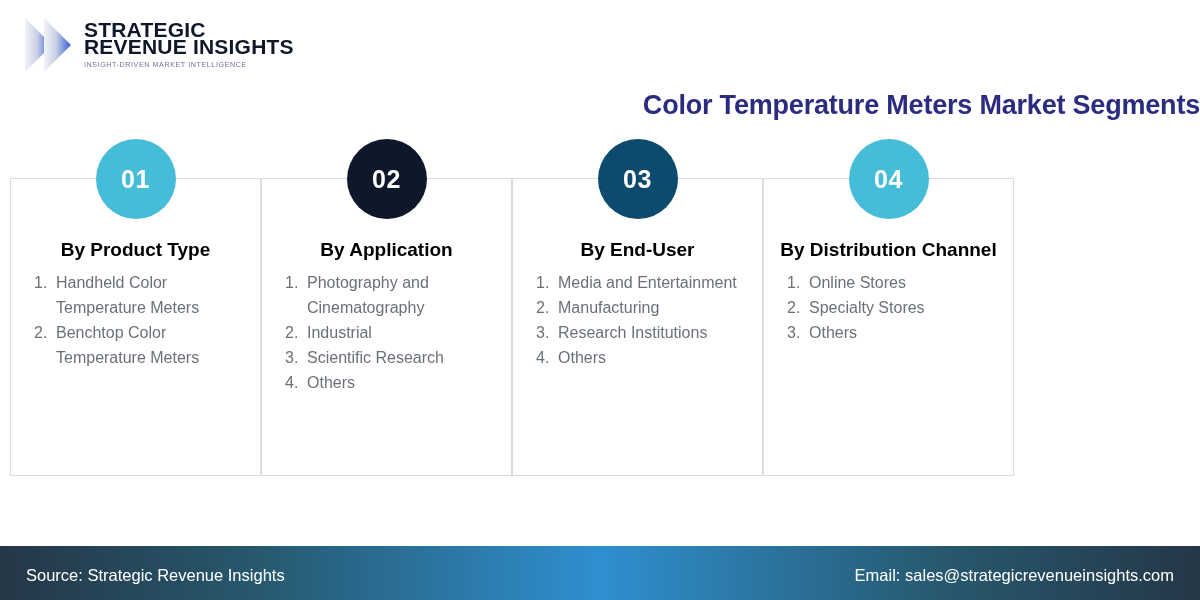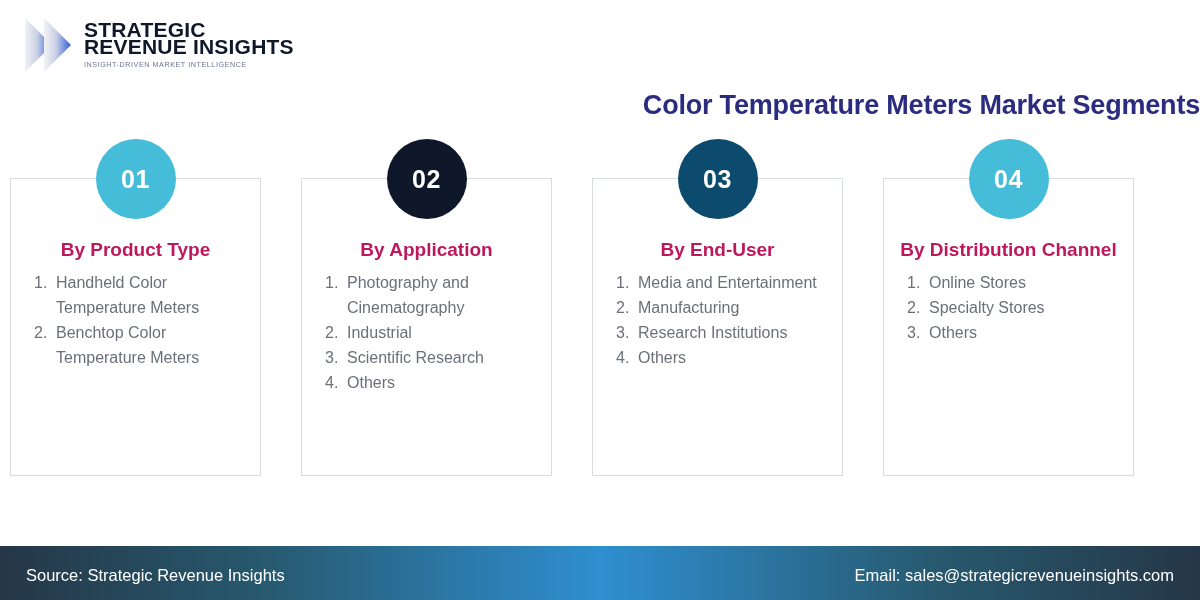--- a/index.html
+++ b/index.html
@@ -72,21 +72,21 @@
     font-size: 27px;
     color: #2b2b80;
     letter-spacing: -0.2px;
   }
 
   
   .cards {
     position: absolute;
     top: 139px;
     left: 10px;
-    width: 1124px;
+    width: 1004px;
     height: 340px;
     display: flex;
     justify-content: space-between;
   }
   .card {
     position: relative;
     width: 251px;
     height: 337px;
     box-sizing: border-box;
   }
@@ -125,21 +125,21 @@
     width: 251px;
     padding: 0 14px;
     box-sizing: border-box;
     z-index: 2;
   }
   .card-title {
     text-align: center;
     font-family: "Liberation Sans", sans-serif;
     font-weight: bold;
     font-size: 19px;
-    color: #be185d;
+    color: #000000;
     line-height: 25px;
     margin: 0 0 8px 0;
   }
   .card-list {
     margin: 0;
     padding: 0 0 0 10px;
     list-style: none;
     counter-reset: seg;
   }
   .card-list li {

